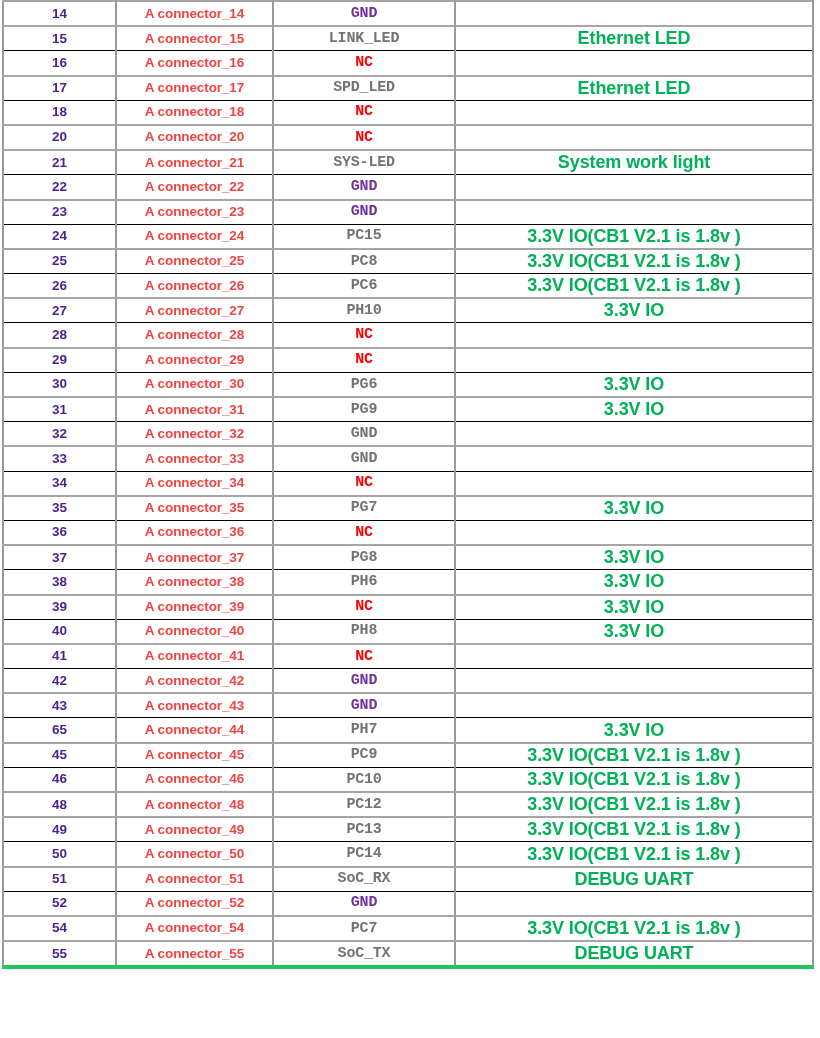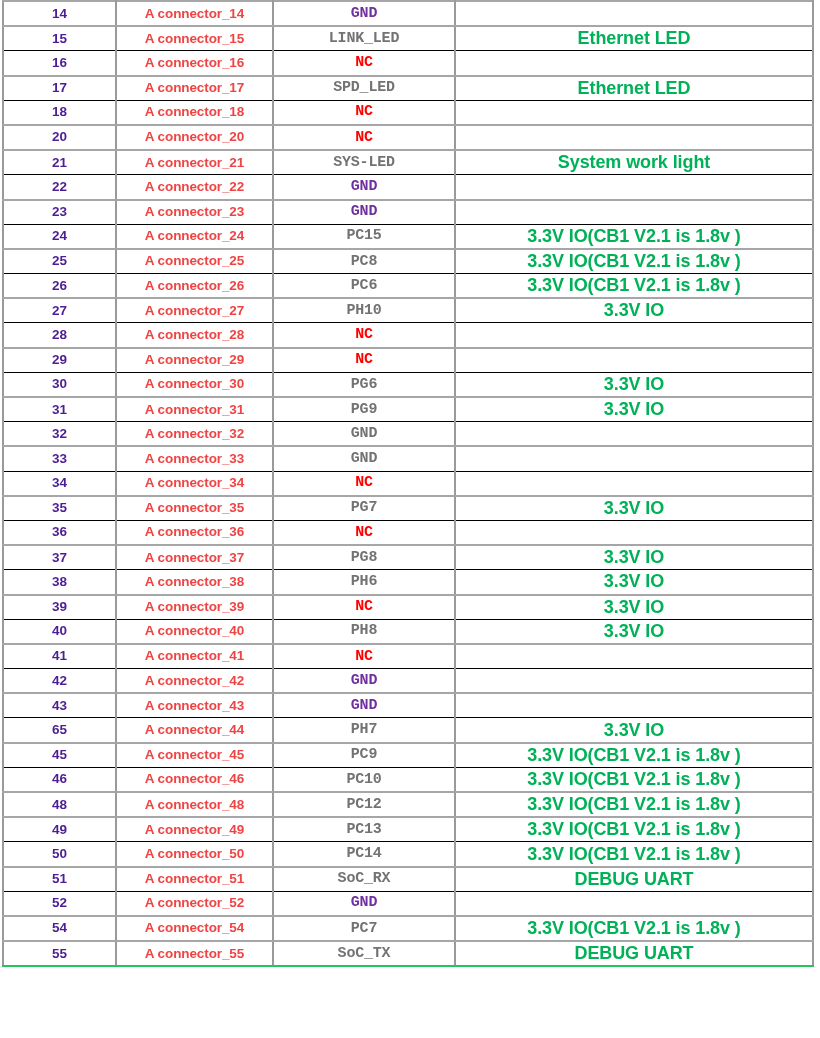--- a/index.html
+++ b/index.html
@@ -51,21 +51,21 @@
     border-bottom-width: 2px;
   }
   table.pin-table tr.rule-dark > td {
     border-bottom-color: #000000;
     border-bottom-width: 1px;
   }
   table.pin-table tr:first-child > td {
     border-top: 2px solid #a6a6a6;
   }
   table.pin-table tr:last-child > td {
-    border-bottom: 2px solid #22c55e;
+    border-bottom: 4px solid #22c55e;
   }
 
   .cell-pin {
     font-size: 13.5px;
     font-weight: bold;
     color: #4c1d95;
   }
   .cell-name {
     font-size: 13.5px;
     font-weight: bold;

